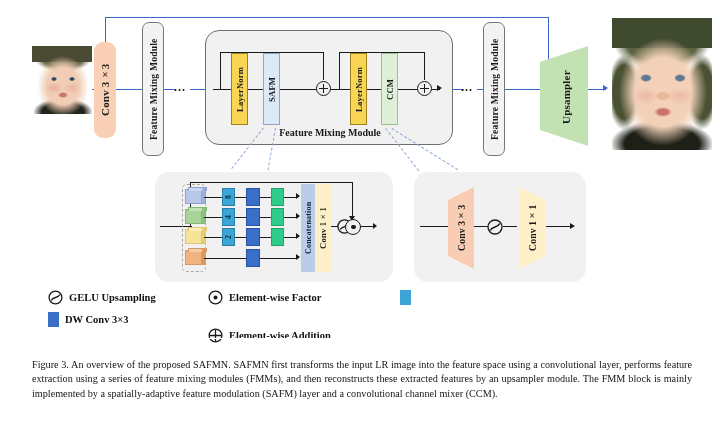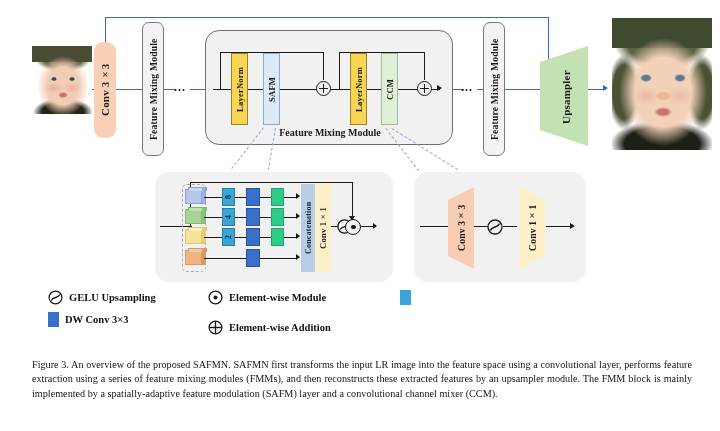--- a/index.html
+++ b/index.html
@@ -397,24 +397,24 @@
       <span class="legend-label">DW Conv 3×3</span>
     </div>
 
     <div class="legend-row abs" style="left:160px; top:2px;">
       <span class="glyph">
         <svg width="15" height="15" viewBox="0 0 15 15">
           <circle cx="7.5" cy="7.5" r="6.4" fill="none" stroke="#1a1a1a" stroke-width="1.3"></circle>
           <circle cx="7.5" cy="7.5" r="2" fill="#1a1a1a"></circle>
         </svg>
       </span>
-      <span class="legend-label">Element-wise Module</span>
-    </div>
-
-    <div class="legend-row abs" style="left:160px; top:32px;">
+      <span class="legend-label">Element-wise Factor</span>
+    </div>
+
+    <div class="legend-row abs" style="left:160px; top:40px;">
       <span class="glyph">
         <svg width="15" height="15" viewBox="0 0 15 15">
           <circle cx="7.5" cy="7.5" r="6.4" fill="none" stroke="#1a1a1a" stroke-width="1.3"></circle>
           <path d="M1.6,7.5 H13.4 M7.5,1.6 V13.4" stroke="#1a1a1a" stroke-width="1.3"></path>
         </svg>
       </span>
       <span class="legend-label">Element-wise Addition</span>
     </div>
 
     <div class="legend-row abs" style="left:352px; top:2px;">

